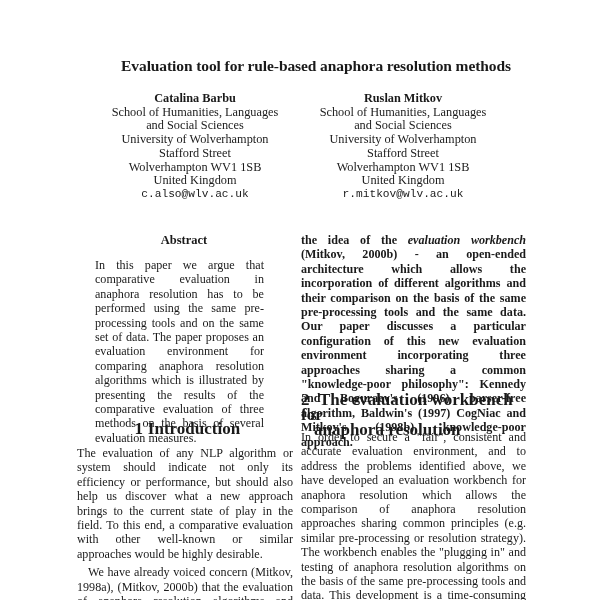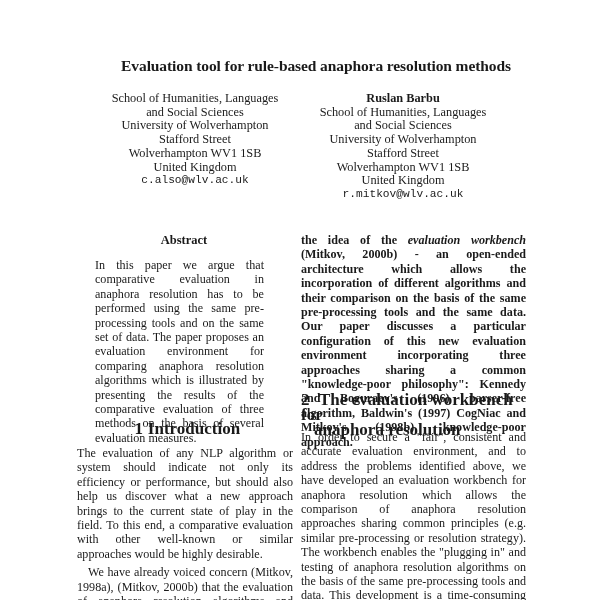--- a/index.html
+++ b/index.html
@@ -38,31 +38,32 @@
   .sec1-head .num { display: inline-block; width: 18px; }
   .sec2-body { top: 430px; left: 301px; width: 225px; }
   em { font-style: italic; }
 </style>
 </head>
 <body>
 
 <div class="title">Evaluation tool for rule-based anaphora resolution methods</div>
 
 <div class="author a1">
+  <div class="name">Catalina Barbu</div>
   <div>School of Humanities, Languages</div>
   <div>and Social Sciences</div>
   <div>University of Wolverhampton</div>
   <div>Stafford Street</div>
   <div>Wolverhampton WV1 1SB</div>
   <div>United Kingdom</div>
   <div class="email">c.also@wlv.ac.uk</div>
 </div>
 
 <div class="author a2">
-  <div class="name">Ruslan Barbu</div>
+  <div class="name">Ruslan Mitkov</div>
   <div>School of Humanities, Languages</div>
   <div>and Social Sciences</div>
   <div>University of Wolverhampton</div>
   <div>Stafford Street</div>
   <div>Wolverhampton WV1 1SB</div>
   <div>United Kingdom</div>
   <div class="email">r.mitkov@wlv.ac.uk</div>
 </div>
 
 <div class="abstract-head">Abstract</div>

